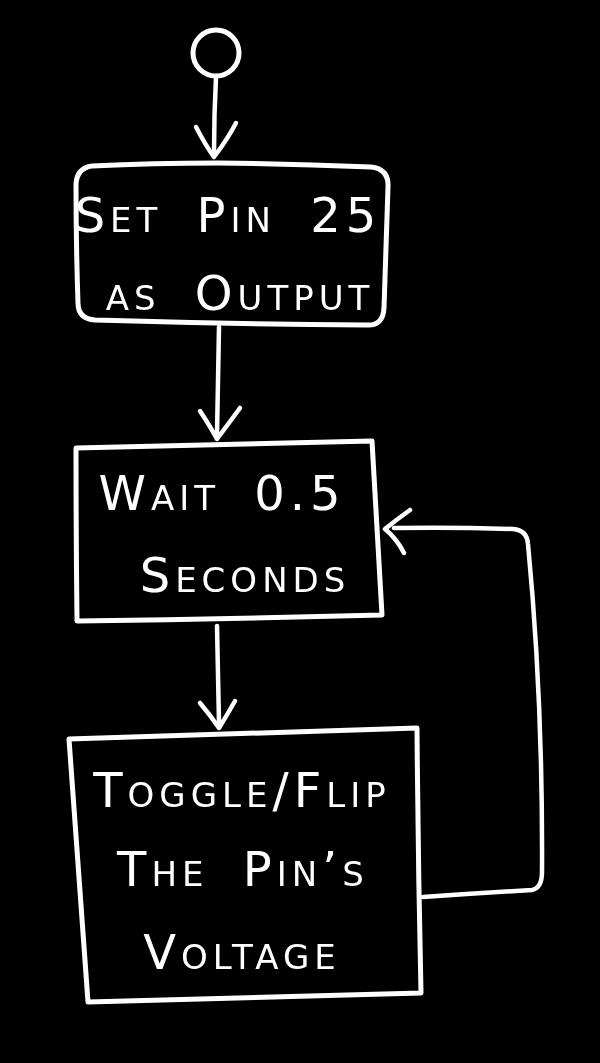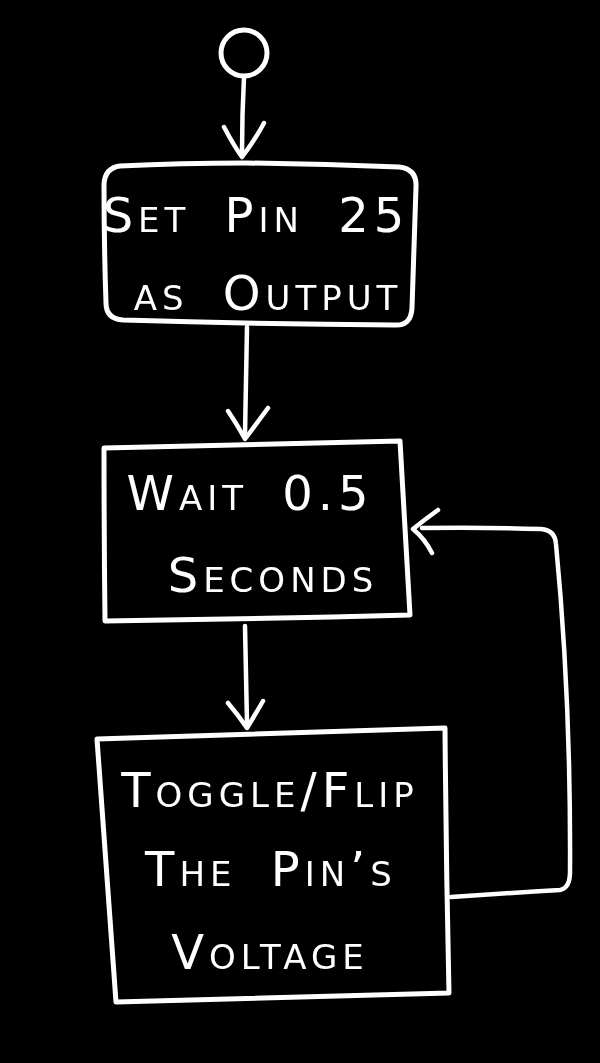--- a/index.html
+++ b/index.html
@@ -10,21 +10,20 @@
     width: 600px;
     height: 1063px;
     background: var(--bg, #000000);
     overflow: hidden;
   }
   .canvas-wrap {
     position: relative;
     width: 542px;
     height: 1063px;
     background: var(--bg, #000000);
-    padding-left: 28px;
   }
   svg {
     display: block;
     width: 600px;
     height: 1063px;
   }
   .stroke {
     fill: none;
     stroke: var(--ink, #ffffff);
     stroke-linecap: round;

